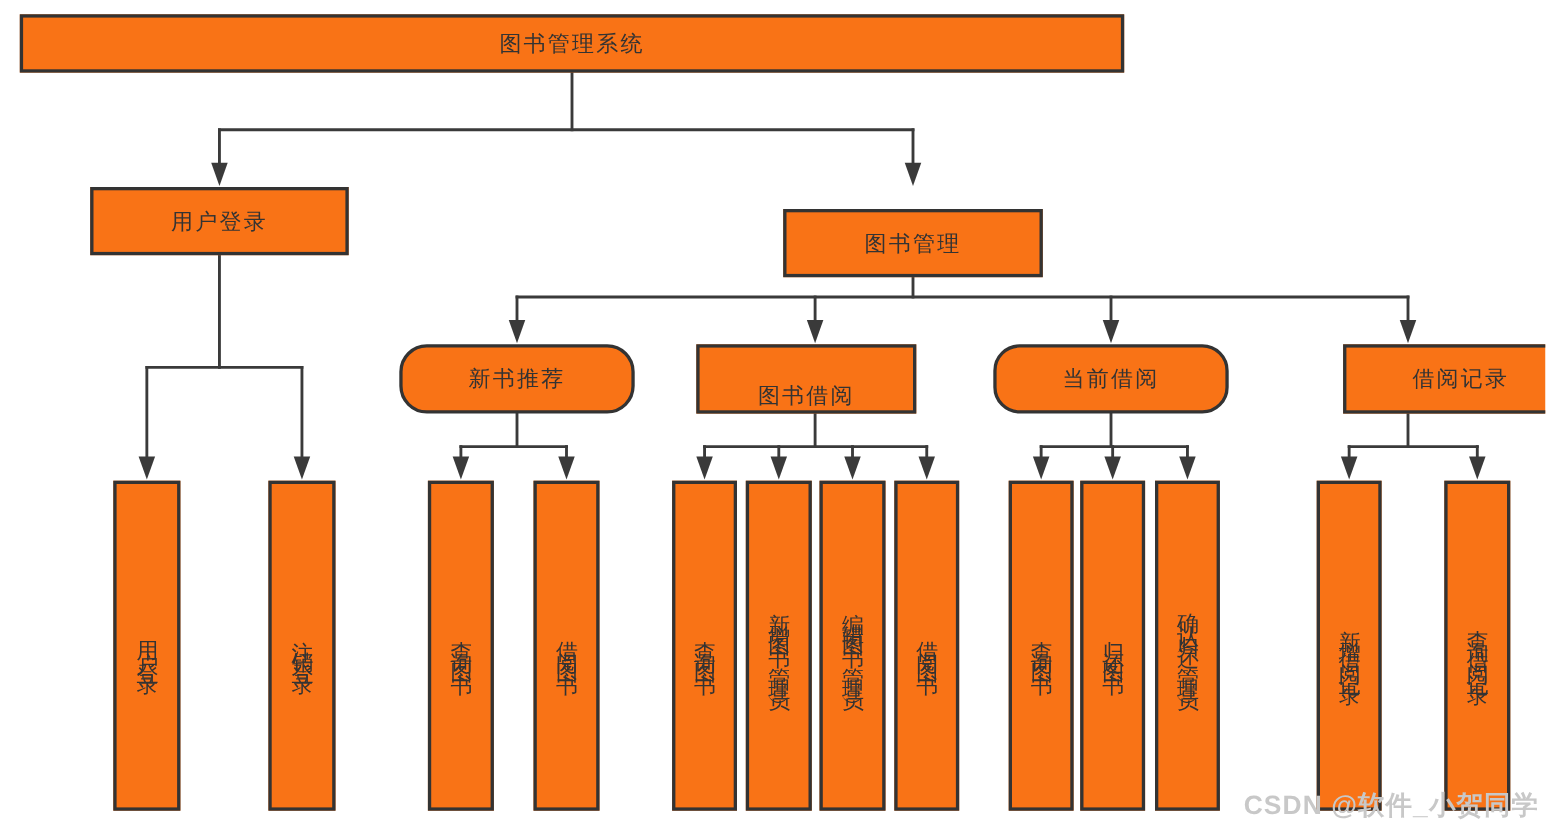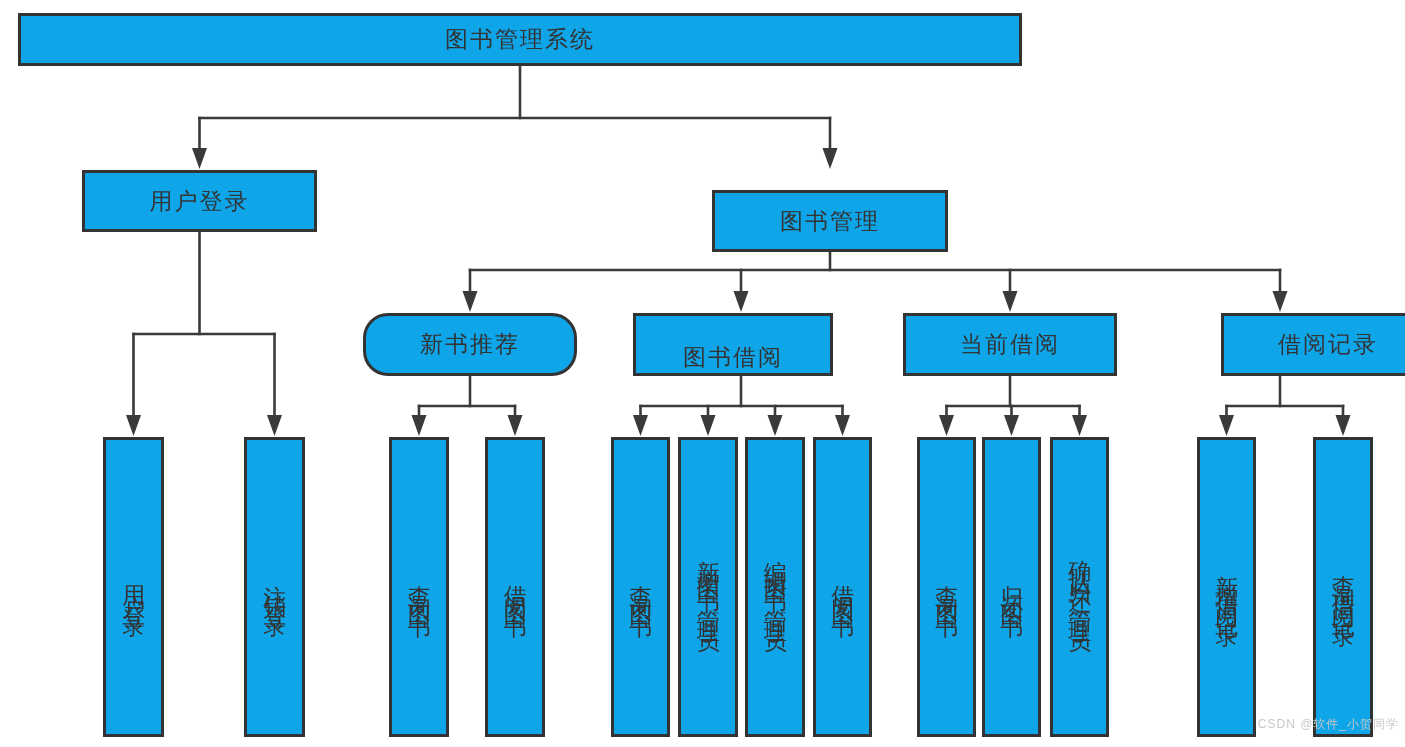--- a/index.html
+++ b/index.html
@@ -8,47 +8,48 @@
     width:1405px;height:747px;
     background:var(--bg,#ffffff);
     font-family:"Liberation Sans","DejaVu Sans",sans-serif;
     overflow:hidden;
   }
   svg.connectors{position:absolute;left:0;top:0;}
   .node{
     position:absolute;
     box-sizing:border-box;
     border:3px solid var(--border,#333333);
-    background:#0ea5e9;
+    background:#f97316;
     display:flex;
     align-items:center;
     justify-content:center;
     color:var(--text,#333333);
-    font-size:23px;
+    font-size:20px;
   }
   .node .label{
     letter-spacing:2px;
     white-space:nowrap;
   }
   .node.vertical .label{
     writing-mode:vertical-rl;
     text-orientation:mixed;
     letter-spacing:10px;
     line-height:1.1;
     white-space:normal;
   }
   .watermark{
     position:absolute;
     top:716px;
     right:6px;
-    font-size:12px;
+    font-size:24px;
     letter-spacing:1px;
     color:var(--wm,#c8c8c8);
     z-index:10;
     pointer-events:none;
+    font-weight:bold;
   }
 </style>
 </head>
 <body>
 
 <div class="canvas">
   <svg class="connectors" id="connectors" width="1405" height="747">
       <line x1="520" y1="66" x2="520" y2="118" stroke="#3a3a3a" stroke-width="2.6" stroke-linecap="square"></line>
       <line x1="199.5" y1="118" x2="830" y2="118" stroke="#3a3a3a" stroke-width="2.6" stroke-linecap="square"></line>
       <line x1="199.5" y1="118" x2="199.5" y2="152" stroke="#3a3a3a" stroke-width="2.6" stroke-linecap="square"></line>
@@ -135,21 +136,21 @@
       </div>
       <div class="node vertical" style="left: 678px; top: 437px; width: 60px; height: 300px;">
         <span class="label">新增图书（管理员）</span>
       </div>
       <div class="node vertical" style="left: 745px; top: 437px; width: 60px; height: 300px;">
         <span class="label">编辑图书（管理员）</span>
       </div>
       <div class="node vertical" style="left: 813px; top: 437px; width: 59px; height: 300px;">
         <span class="label">借阅图书</span>
       </div>
-      <div class="node" style="left: 903px; top: 313px; width: 214px; height: 63px;">
+      <div class="node" style="left: 903px; top: 313px; width: 214px; height: 63px; border-radius: 24px;">
         <span class="label">当前借阅</span>
       </div>
       <div class="node vertical" style="left: 917px; top: 437px; width: 59px; height: 300px;">
         <span class="label">查询图书</span>
       </div>
       <div class="node vertical" style="left: 982px; top: 437px; width: 59px; height: 300px;">
         <span class="label">归还图书</span>
       </div>
       <div class="node vertical" style="left: 1050px; top: 437px; width: 59px; height: 300px;">
         <span class="label">确认归还（管理员）</span>

